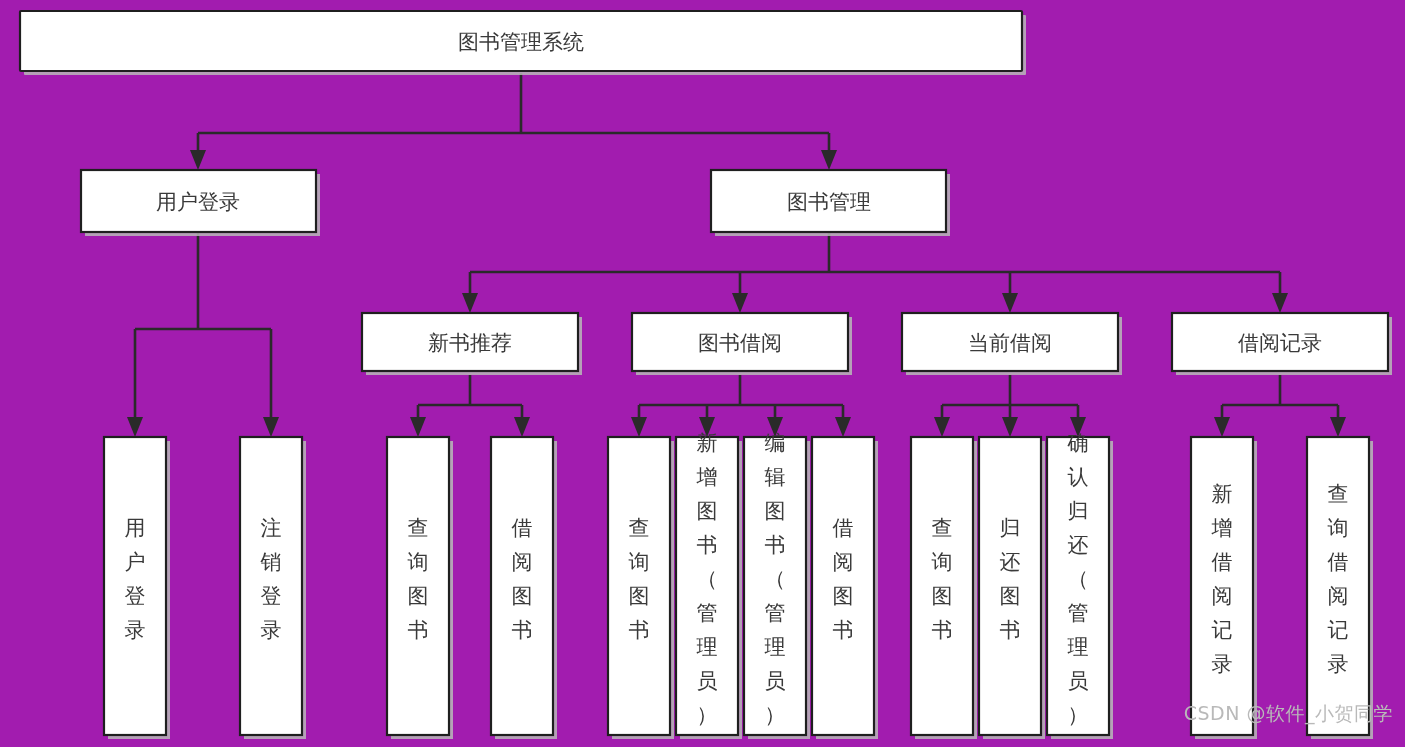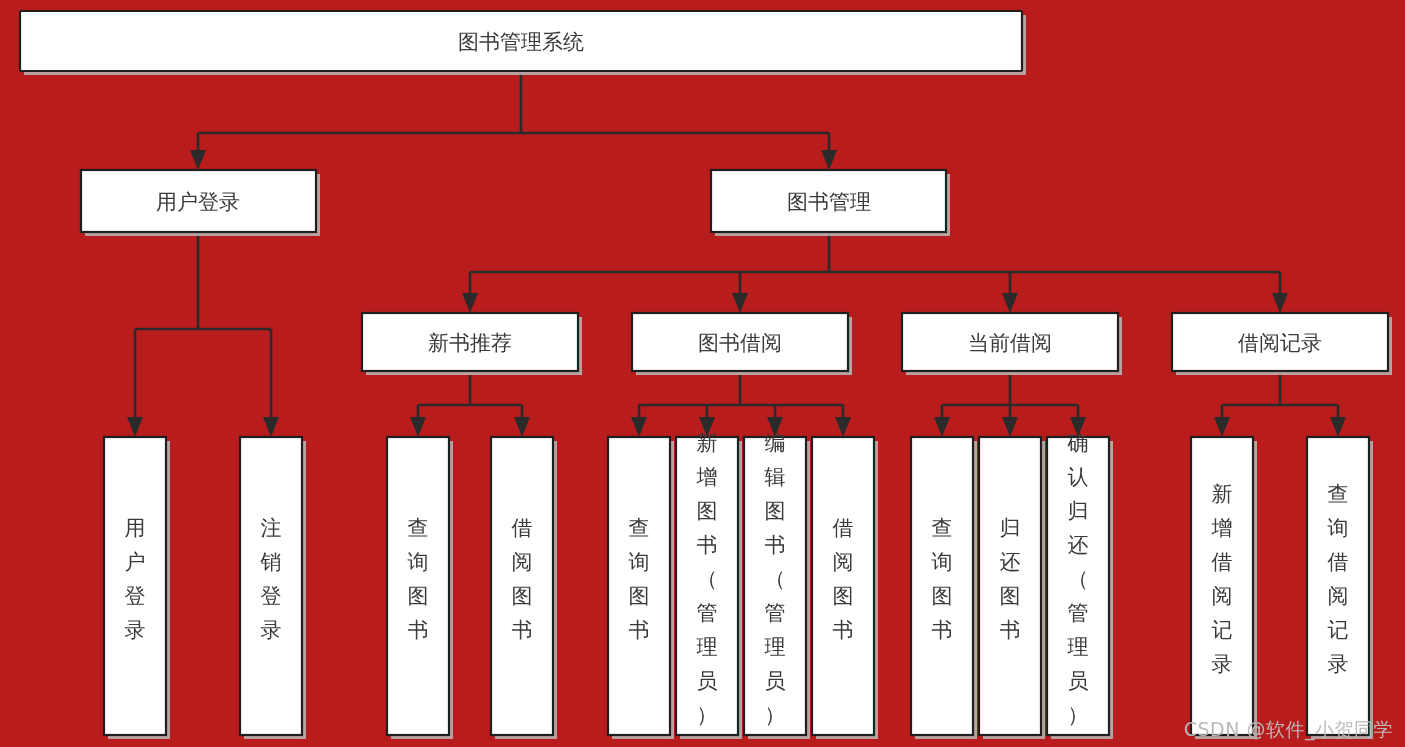--- a/index.html
+++ b/index.html
@@ -11,21 +11,21 @@
   body {
     width: 1405px;
     height: 747px;
     overflow: hidden;
     font-family: "DejaVu Sans", "Liberation Sans", sans-serif;
   }
   #diagram-root {
     position: relative;
     width: 1405px;
     height: 747px;
-    background: #b91c1c;
+    background: #a21caf;
   }
   svg.canvas {
     position: absolute;
     left: 0;
     top: 0;
     width: 1405px;
     height: 747px;
     display: block;
   }
   .node-rect {
@@ -56,21 +56,21 @@
   }
   .node-label-vert {
     fill: #3a3a3a;
     font-family: "DejaVu Sans", "Liberation Sans", sans-serif;
     font-size: 21px;
     text-anchor: middle;
   }
   .watermark {
     position: absolute;
     right: 12px;
-    bottom: 4px;
+    bottom: 20px;
     color: #b9b9b9;
     font-size: 19px;
     font-family: "DejaVu Sans", "Liberation Sans", sans-serif;
     letter-spacing: 0.5px;
     white-space: nowrap;
     user-select: none;
   }
 </style>
 </head>
 <body>

